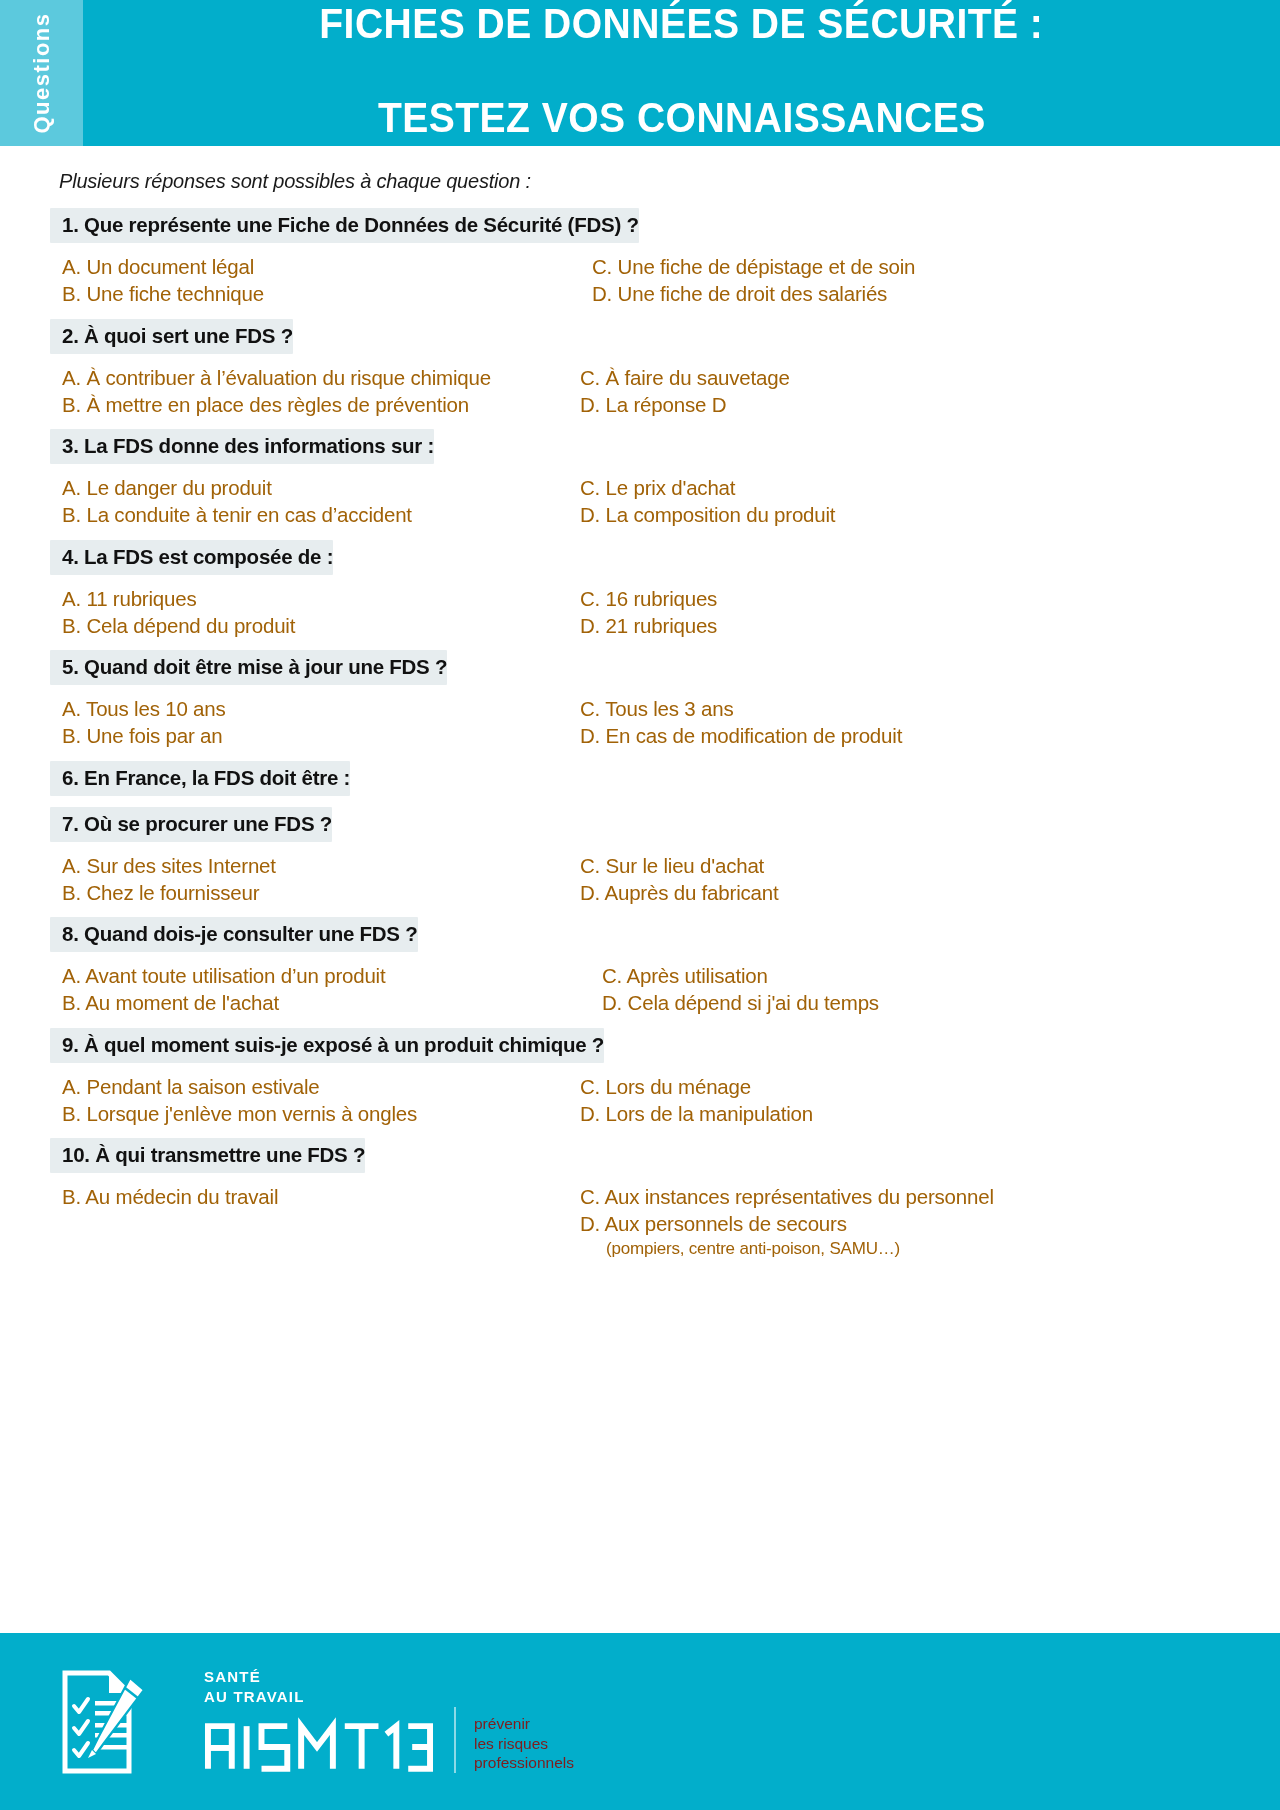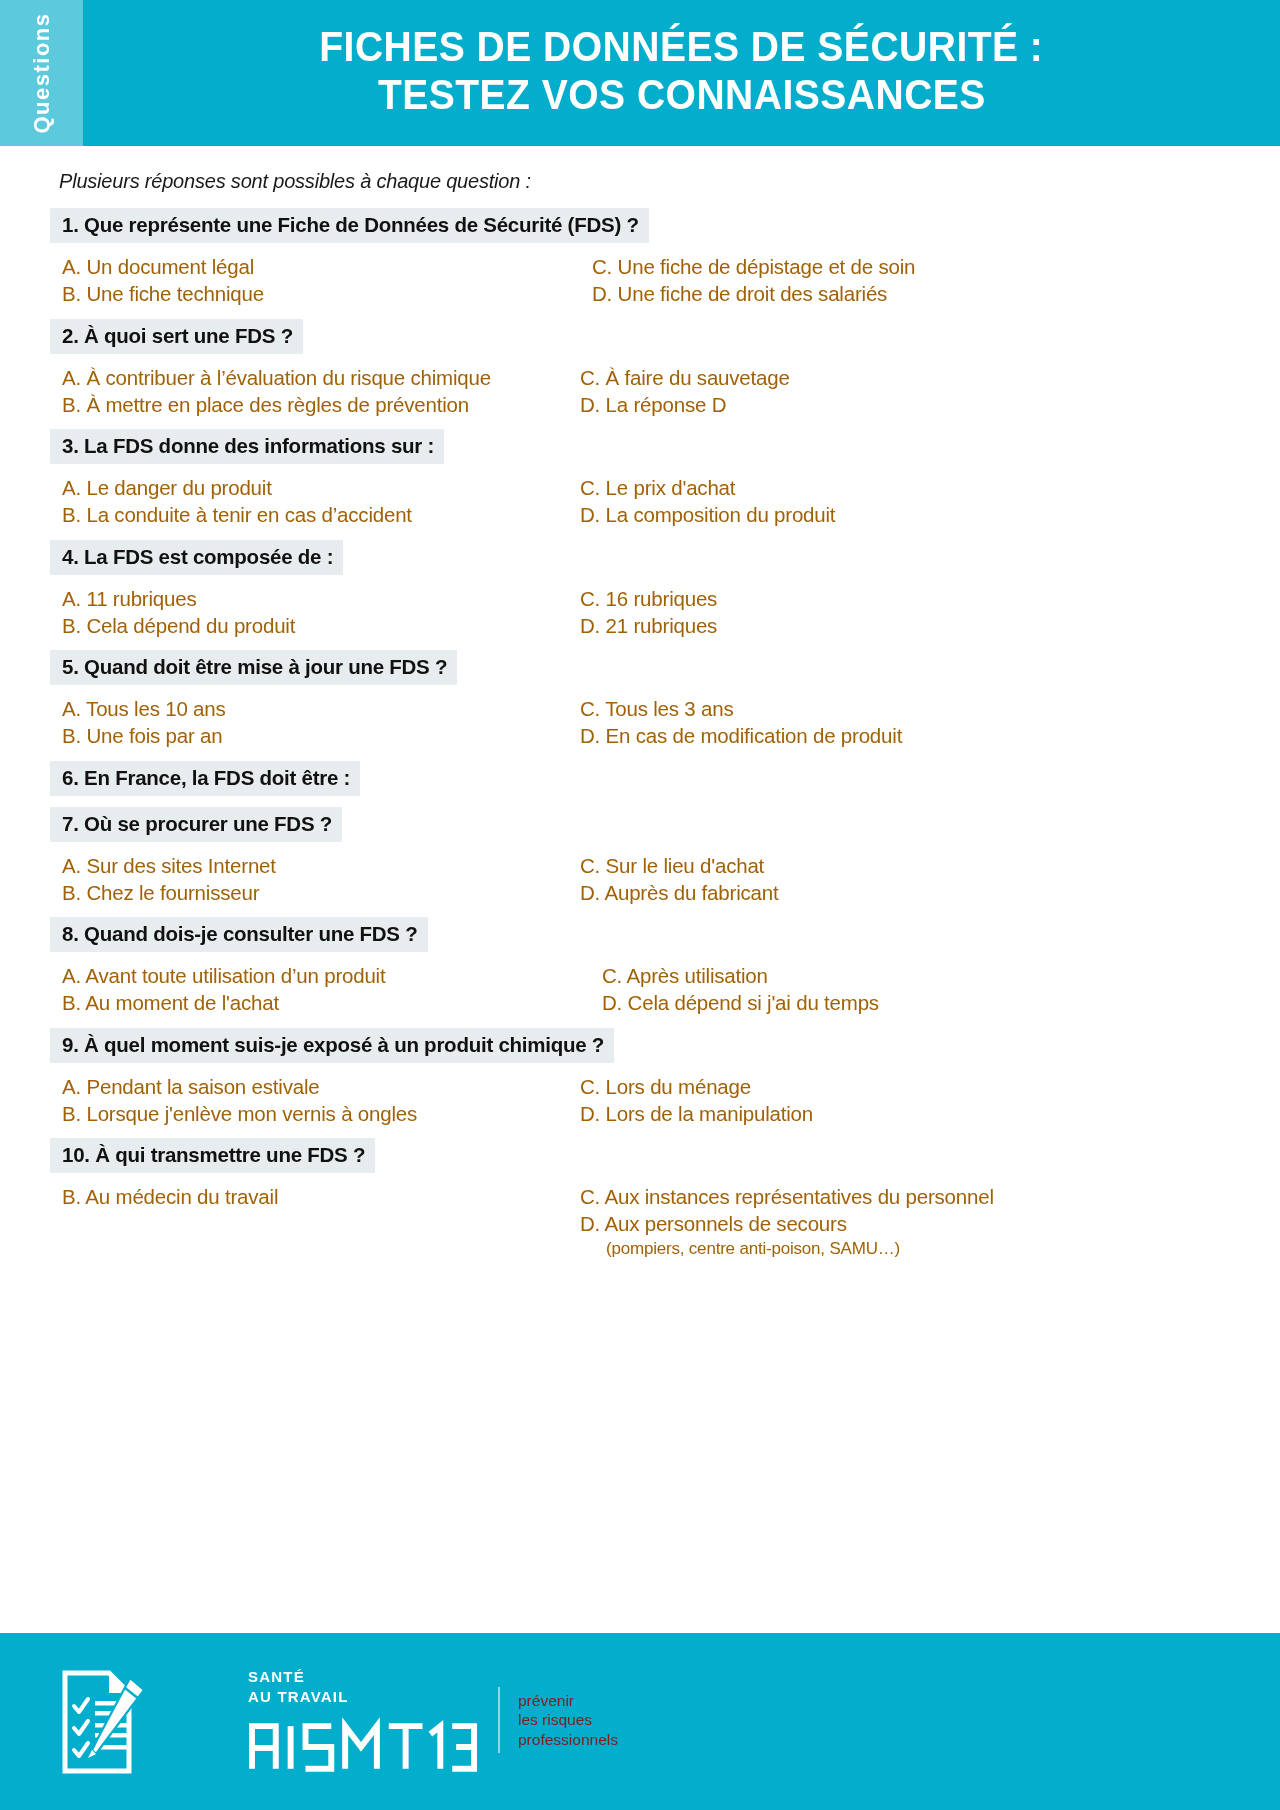--- a/index.html
+++ b/index.html
@@ -46,21 +46,21 @@
     font-weight: bold;
     letter-spacing: 1.5px;
     font-family: "Liberation Sans", sans-serif;
   }
   .header-banner {
     flex: 1;
     background: #02AECB;
     display: flex;
     flex-direction: column;
     align-items: center;
-    justify-content: center;
+    justify-content: space-between;
     padding-bottom: 4px;
   }
   .header-title-line {
     color: #ffffff;
     font-weight: bold;
     font-size: 42px;
     line-height: 1.14;
     letter-spacing: 0.5px;
     text-align: center;
     font-family: "Liberation Sans", sans-serif;
@@ -98,21 +98,21 @@
 
   .q-block {
     position: relative;
     padding-left: 50px;
     margin-bottom: 11px;
   }
   .q-head {
     display: inline-block;
     background: #E7EDEF;
     border-radius: 1px;
-    padding: 5px 10px 6px 12px;
+    padding: 5px 0 6px 12px;
     font-weight: bold;
     font-size: 20.5px;
     color: #111111;
     letter-spacing: -0.25px;
     font-family: "Liberation Sans", sans-serif;
     white-space: nowrap;
   }
   .q-opts {
     display: flex;
     margin-top: 10px;
@@ -146,23 +146,23 @@
     display: flex;
     align-items: center;
   }
   .footer-icon {
     margin-left: 62px;
     width: 86px;
     height: 104px;
     flex: none;
   }
   .footer-brand {
-    margin-left: 100px;
-    display: flex;
-    align-items: center;
+    margin-left: 56px;
+    display: flex;
+    align-items: flex-end;
   }
   .brand-left {
     display: flex;
     flex-direction: column;
   }
   .brand-sante {
     color: #ffffff;
     font-size: 15px;
     font-weight: bold;
     letter-spacing: 1.2px;

